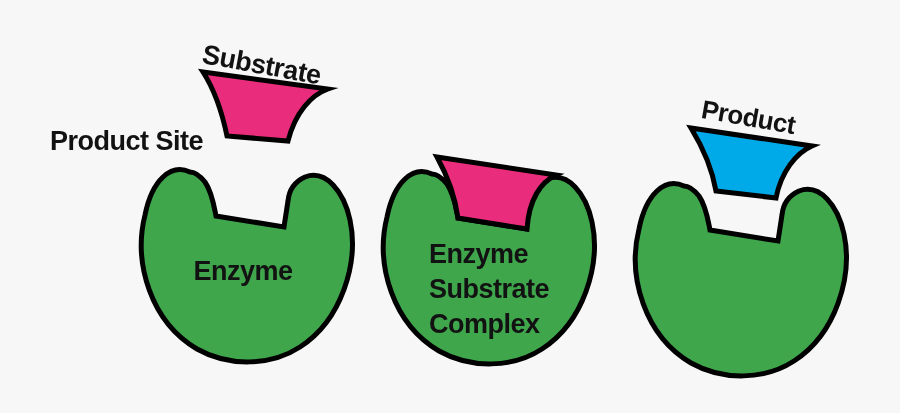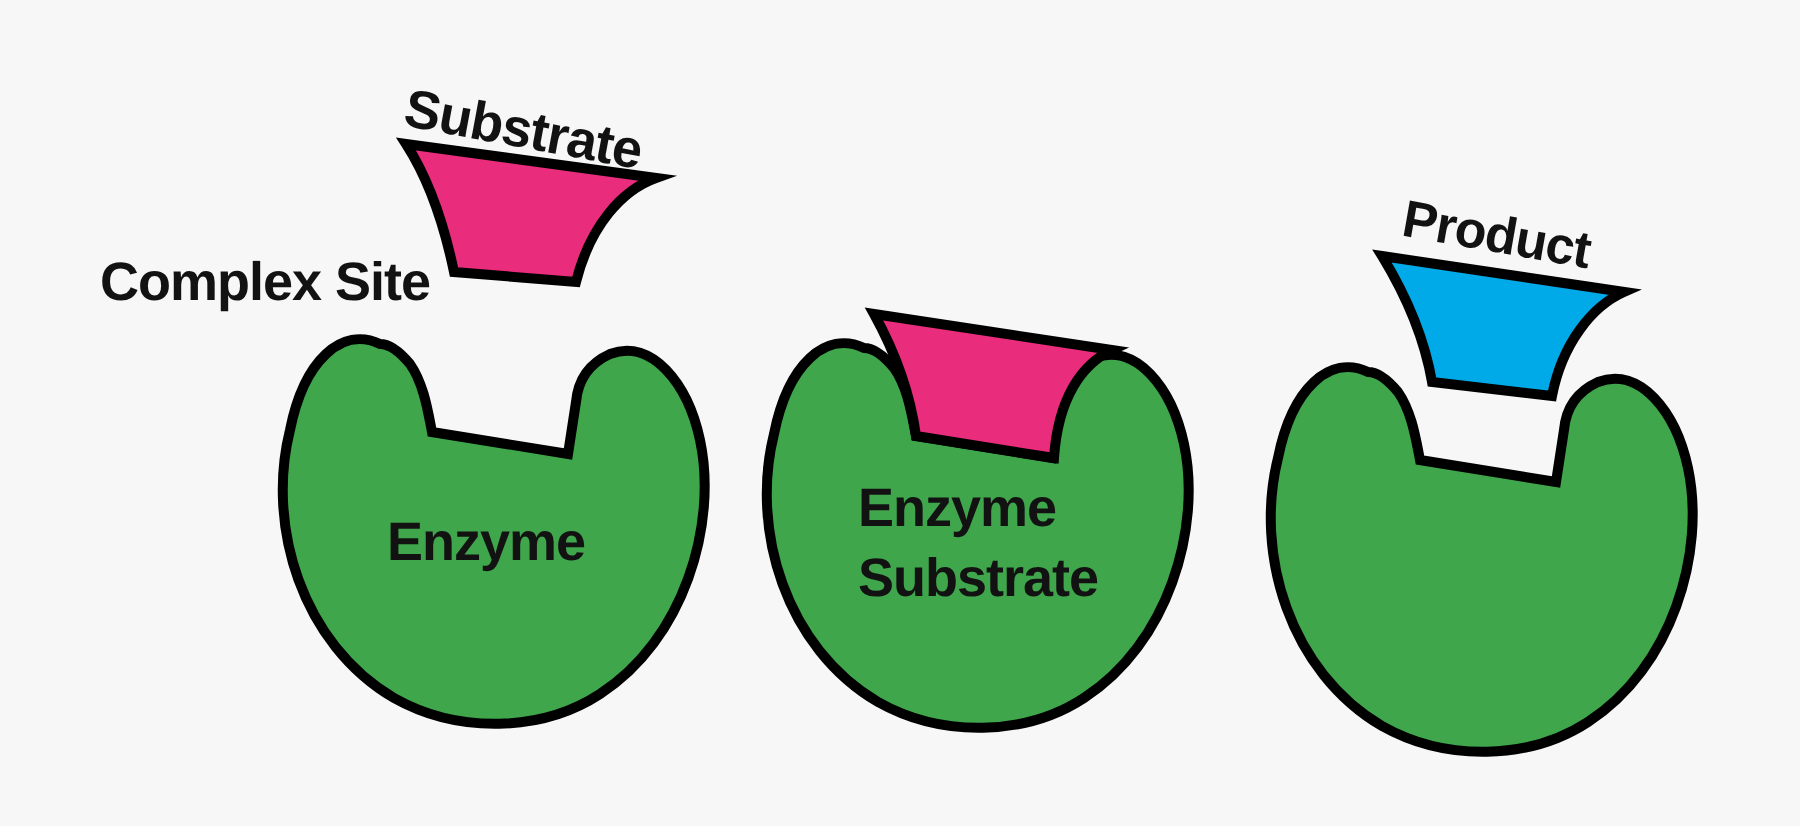--- a/index.html
+++ b/index.html
@@ -111,24 +111,25 @@
 
     <path class="shape" d="M 691 128
         L 812 146
         C 796 153, 781 172, 776 198
         L 716 191
         C 712 168, 702 146, 691 128 Z" fill="#00a9e8" stroke="#000000"></path>
   </svg>
 
   <div class="label label-substrate">Substrate</div>
 
-  <div class="label label-active-site">Complex Site</div>
+  <div class="label label-active-site">Product Site</div>
 
   <div class="label label-enzyme">Enzyme</div>
 
   <div class="label label-complex">
     <span>Enzyme</span>
     <span>Substrate</span>
+    <span>Complex</span>
   </div>
 
   <div class="label label-product">Product</div>
 
 </div>
 
 </body></html>

